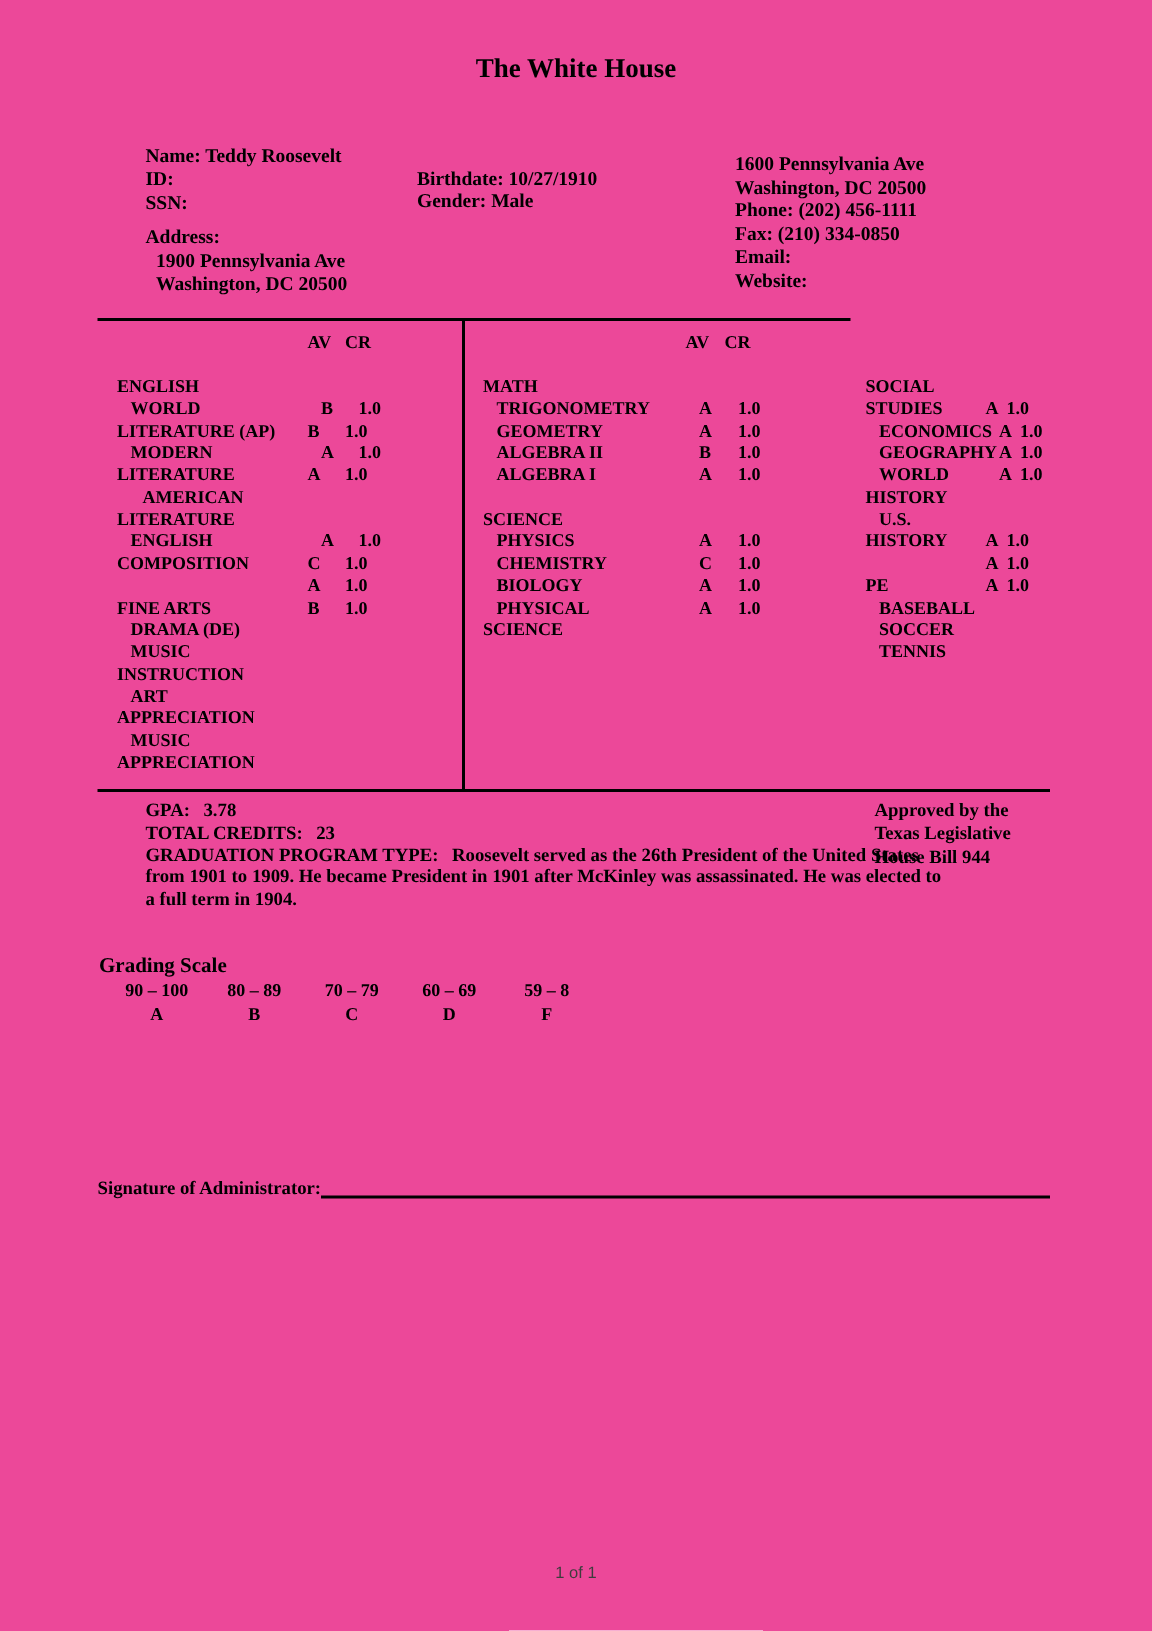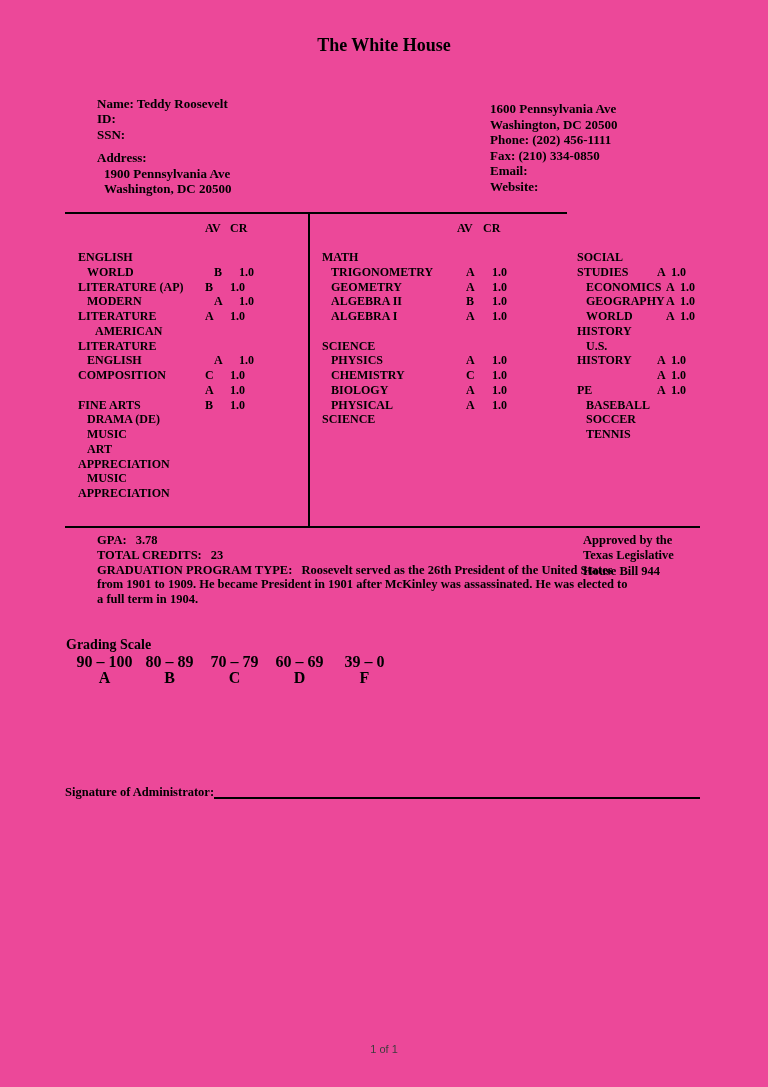--- a/index.html
+++ b/index.html
@@ -36,21 +36,21 @@
   .c-cr{flex:1 1 auto;}
   .ind1{padding-left:9px;}
   .ind2{padding-left:17px;}
 
   .summary{position:absolute;left:77px;top:533px;width:532px;font-size:12.5px;line-height:14.8px;margin-left:20px;}
   .sum-value{margin-left:9px;}
   .sum-text{margin-left:9px;}
   .approval{position:absolute;left:583px;top:533px;font-size:12.5px;line-height:15.3px;white-space:nowrap;}
 
   .grading-title{position:absolute;left:66px;top:637px;font-size:14px;}
-  .grading-table{position:absolute;left:72px;top:653px;display:flex;font-size:16px;}
+  .grading-table{position:absolute;left:72px;top:653px;display:flex;font-size:12px;}
   .g-col{width:65px;text-align:center;}
   .g-range{height:16px;}
   .g-grade{height:16px;}
 
   .signature{position:absolute;left:65px;top:785px;width:635px;display:flex;font-size:12.5px;}
   .sig-label{white-space:nowrap;}
   .sig-line{flex:1 1 auto;border-bottom:2px solid #000;margin-bottom:1px;}
 
   .footer{position:absolute;left:0;top:1043px;width:768px;text-align:center;
           font-family:"Liberation Sans",sans-serif;font-weight:400;font-size:11px;color:#3d3d3d;}
@@ -64,20 +64,24 @@
 
   <div class="info student-block">
     <div>Name: Teddy Roosevelt</div>
     <div>ID:</div>
     <div>SSN:</div>
     <div class="address-label">Address:</div>
     <div class="addr-indent">1900 Pennsylvania Ave</div>
     <div class="addr-indent">Washington, DC 20500</div>
   </div>
 
+  <div class="info middle-block">
+    <div>Birthdate: 10/27/1910</div>
+    <div>Gender: Male</div>
+  </div>
 
   <div class="info school-block">
     <div>1600 Pennsylvania Ave</div>
     <div>Washington, DC 20500</div>
     <div>Phone: (202) 456-1111</div>
     <div>Fax: (210) 334-0850</div>
     <div>Email:</div>
     <div>Website:</div>
   </div>
 
@@ -155,20 +159,25 @@
         <span class="c-label ind1">DRAMA (DE)</span>
         <span class="c-av"></span>
         <span class="c-cr"></span>
       </div>
       <div class="course-row">
         <span class="c-label ind1">MUSIC</span>
         <span class="c-av"></span>
         <span class="c-cr"></span>
       </div>
       <div class="course-row">
+        <span class="c-label">INSTRUCTION</span>
+        <span class="c-av"></span>
+        <span class="c-cr"></span>
+      </div>
+      <div class="course-row">
         <span class="c-label ind1">ART</span>
         <span class="c-av"></span>
         <span class="c-cr"></span>
       </div>
       <div class="course-row">
         <span class="c-label">APPRECIATION</span>
         <span class="c-av"></span>
         <span class="c-cr"></span>
       </div>
       <div class="course-row">
@@ -352,21 +361,21 @@
     </div>
     <div class="g-col">
       <div class="g-range">70 – 79</div>
       <div class="g-grade">C</div>
     </div>
     <div class="g-col">
       <div class="g-range">60 – 69</div>
       <div class="g-grade">D</div>
     </div>
     <div class="g-col">
-      <div class="g-range">39 – 0</div>
+      <div class="g-range">59 – 8</div>
       <div class="g-grade">F</div>
     </div>
   </div>
 
   <div class="signature">
     <span class="sig-label">Signature of Administrator:</span>
     <span class="sig-line"></span>
   </div>
 
   <div class="footer">1 of 1</div>

